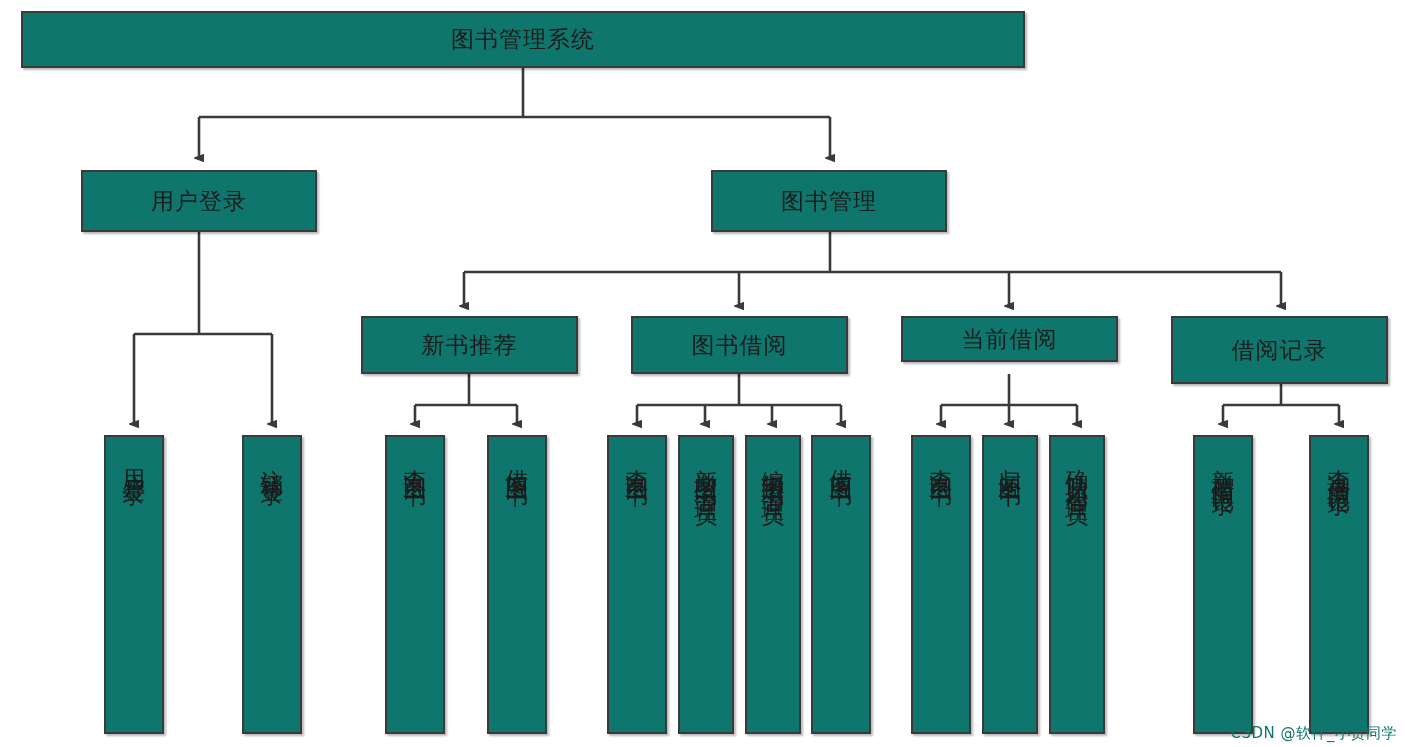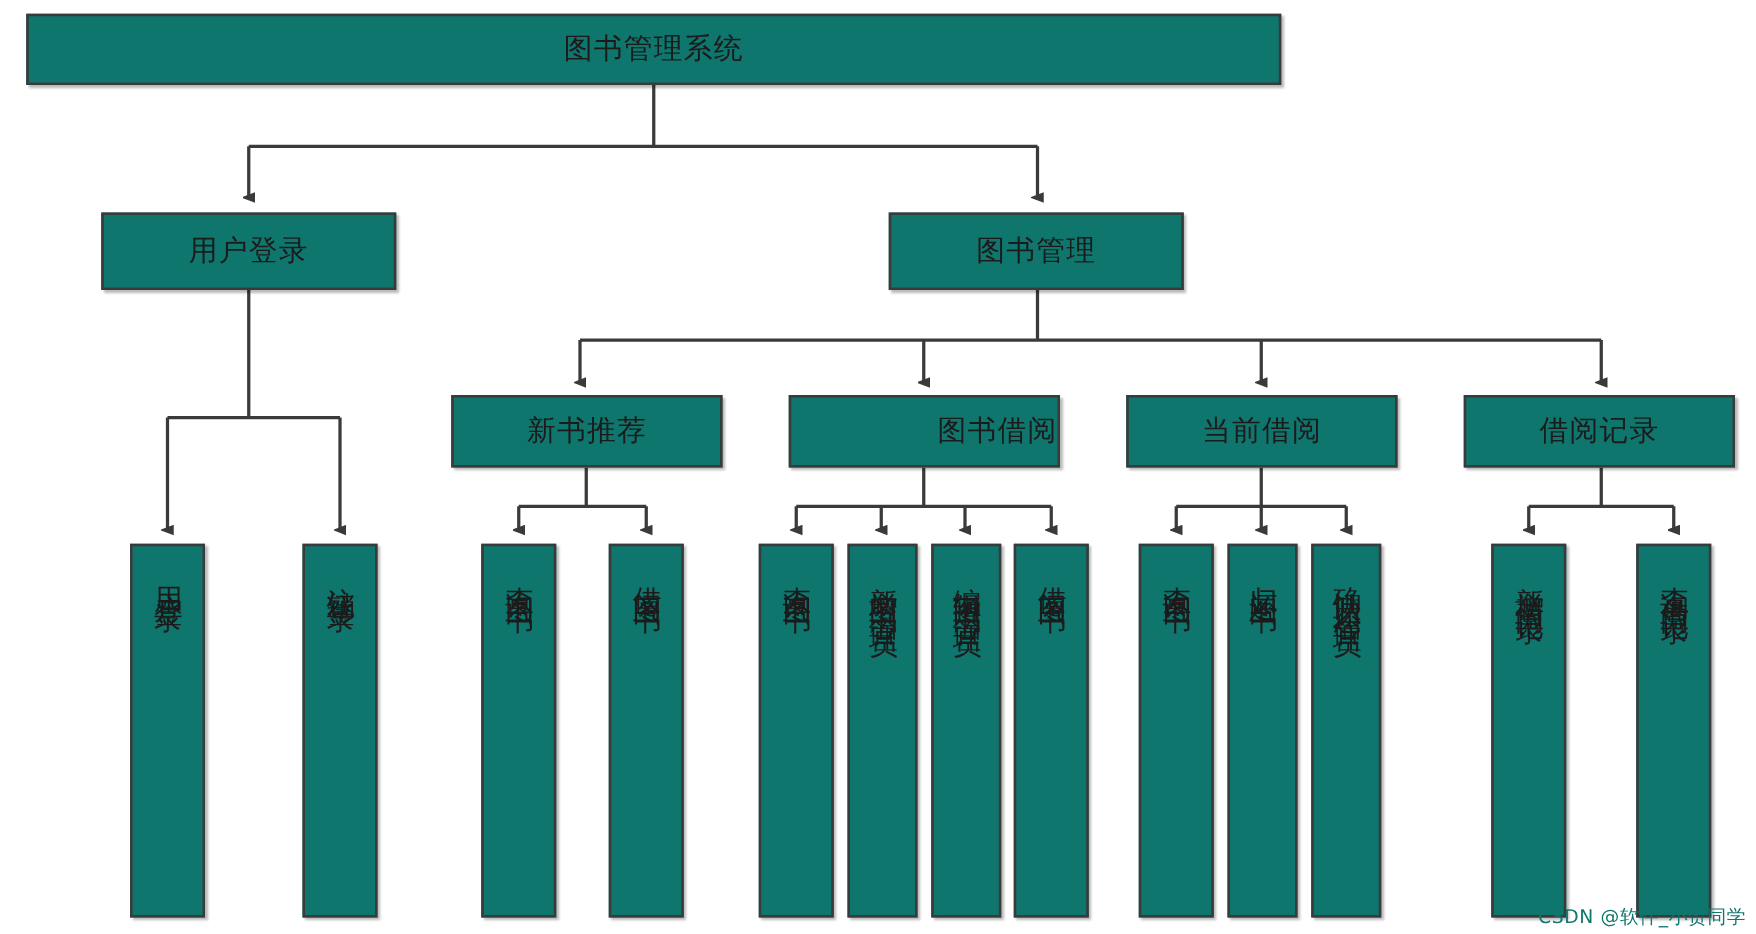--- a/index.html
+++ b/index.html
@@ -129,27 +129,27 @@
   <div class="node" style="left:81px; top:170px; width:236px; height:62px;">
     <span class="label">用户登录</span>
   </div>
   <div class="node" style="left:711px; top:170px; width:236px; height:62px;">
     <span class="label">图书管理</span>
   </div>
 
   <div class="node" style="left:361px; top:316px; width:217px; height:58px;">
     <span class="label">新书推荐</span>
   </div>
-  <div class="node" style="left:631px; top:316px; width:217px; height:58px;justify-content:flex-end;">
+  <div class="node" style="left:631px; top:316px; width:217px; height:58px;">
     <span class="label">图书借阅</span>
   </div>
-  <div class="node" style="left:901px; top:316px; width:217px; height:58px;">
+  <div class="node" style="left:901px; top:316px; width:217px; height:46px;">
     <span class="label">当前借阅</span>
   </div>
-  <div class="node" style="left:1171px; top:316px; width:217px; height:58px;">
+  <div class="node" style="left:1171px; top:316px; width:217px; height:68px;">
     <span class="label">借阅记录</span>
   </div>
 
   <div class="node vertical" style="left:104px; top:435px; width:60px; height:299px;">
     <span class="label">用户登录</span>
   </div>
   <div class="node vertical" style="left:242px; top:435px; width:60px; height:299px;">
     <span class="label">注销登录</span>
   </div>
 

